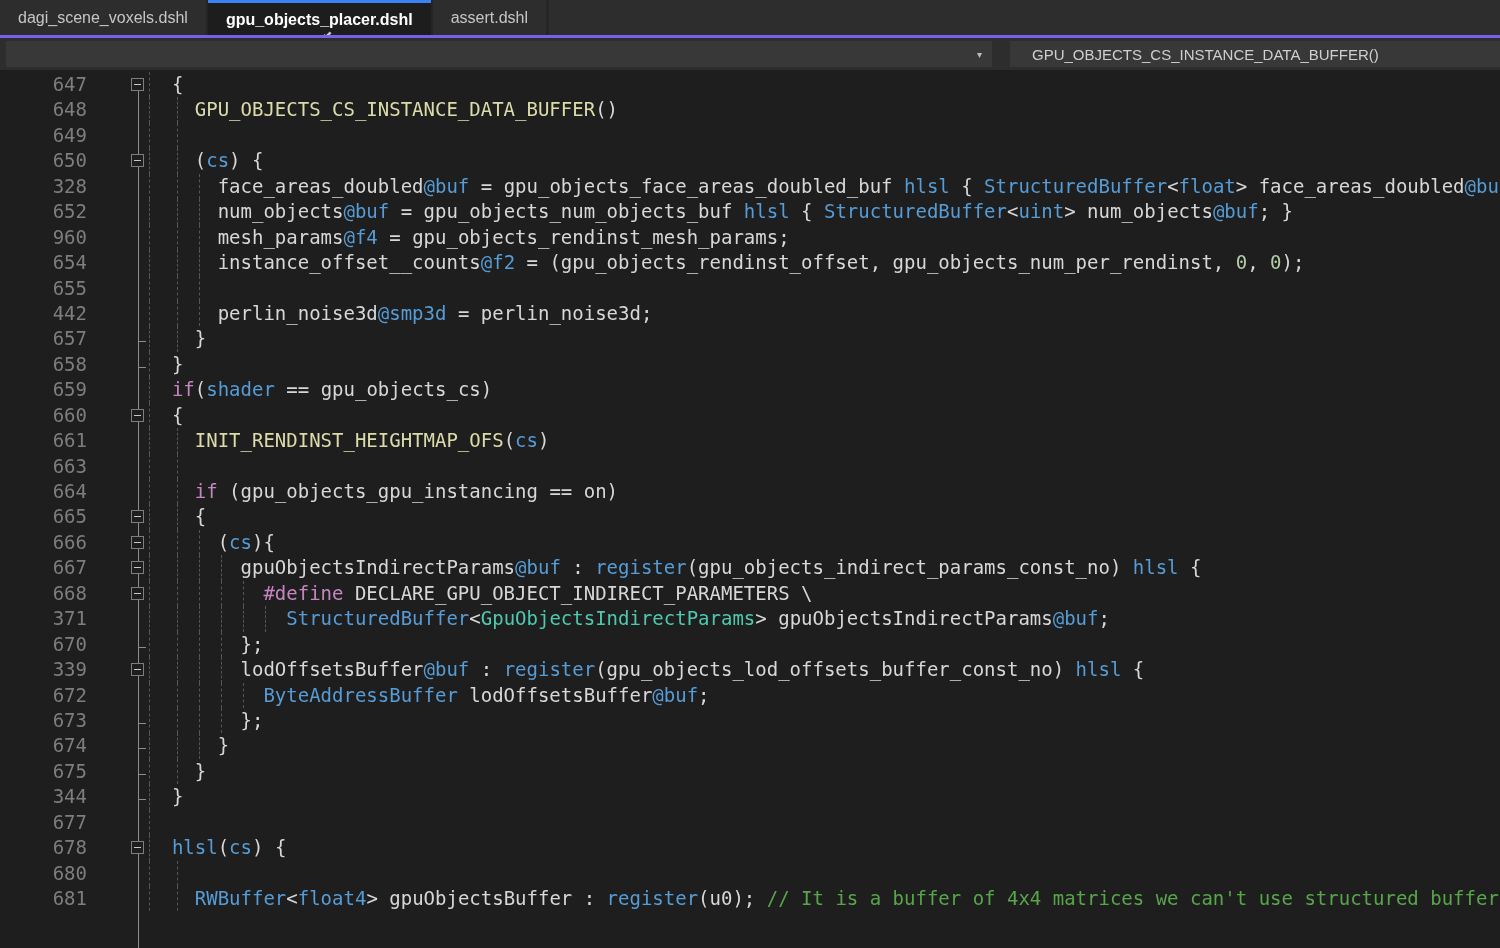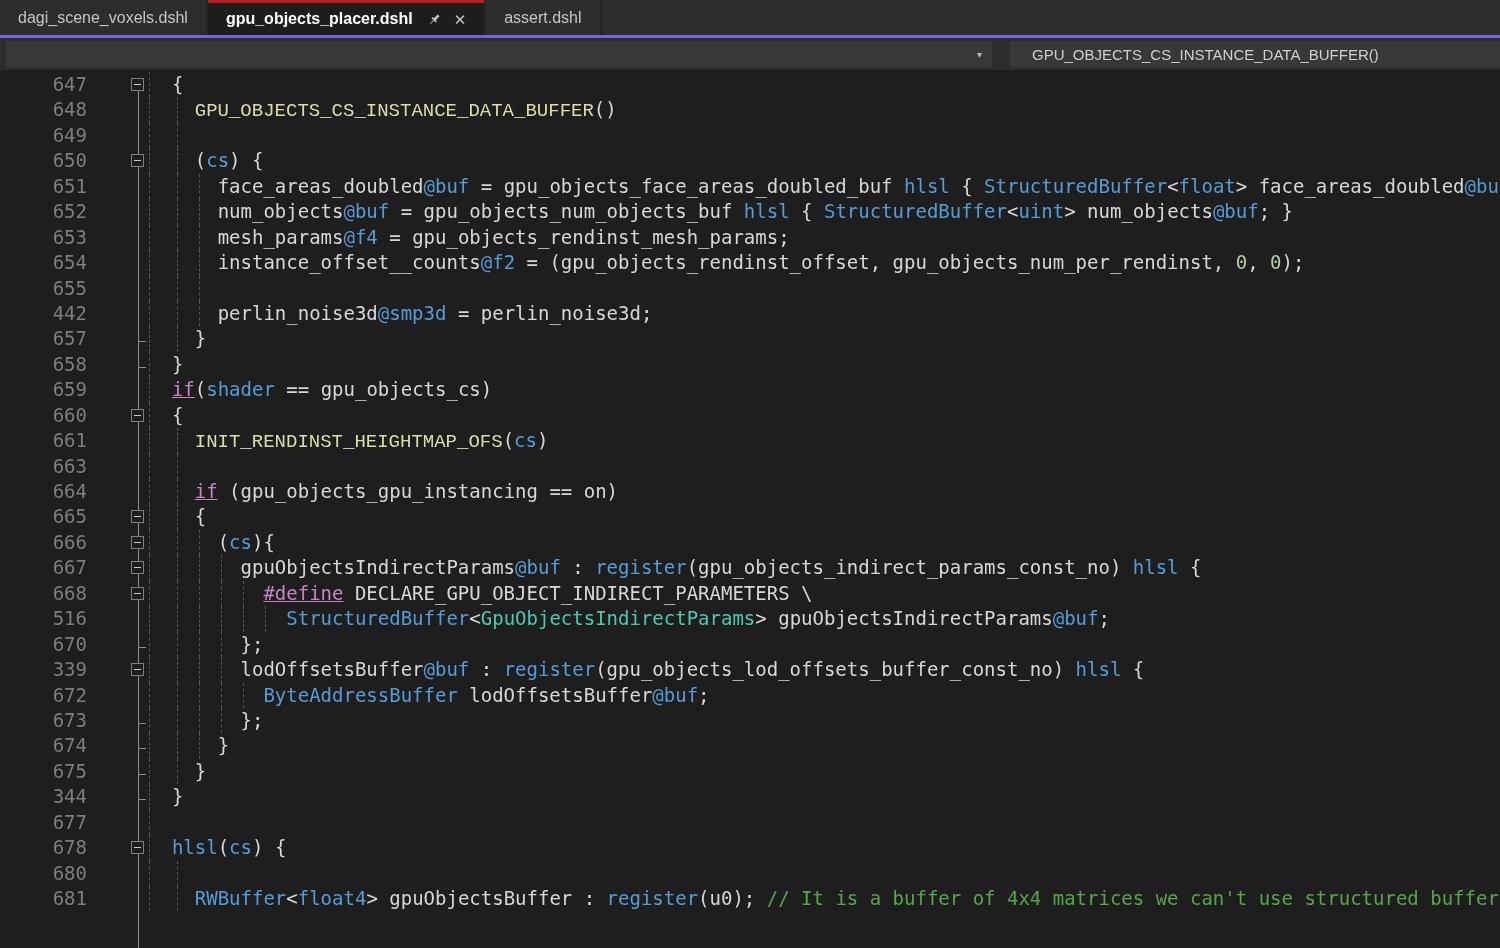--- a/index.html
+++ b/index.html
@@ -4,22 +4,22 @@
 <style>
   html,body{margin:0;padding:0;background:#1E1E1E;}
   .window{position:relative;width:1500px;height:948px;overflow:hidden;background:#7f1d1d;
           font-family:"Liberation Sans", sans-serif;}
   
   .tabbar{position:absolute;left:0;top:0;width:1500px;height:35px;background:#252526;
           display:flex;align-items:stretch;}
   .tabbar-fill{flex:1;background:#2D2D2D;margin-left:1px;}
   .tab{display:flex;align-items:center;background:#2D2D2D;color:#C6C6C6;font-size:16px;
        padding:0 18px;margin-right:2px;cursor:default;position:relative;box-sizing:border-box;}
-  .tab.active{background:#1D1D1D;color:#FFFFFF;font-weight:bold;border-top:3px solid #b91c1c;
-              padding-top:0;}
+  .tab.active{background:#1D1D1D;color:#FFFFFF;font-weight:bold;border-top:3px solid #3b82f6;
+              padding-top:8px;flex-direction:column;}
   .tab .pin{margin-left:14px;display:flex;align-items:center;}
   .tab .close{margin-left:12px;color:#C5C5C5;font-size:15px;font-weight:normal;line-height:15px;}
   
   .accent-rule{position:absolute;left:0;top:35px;width:1500px;height:3px;background:#7463E6;}
   
   .navbar{position:absolute;left:0;top:38px;width:1500px;height:32px;background:#2D2D2D;}
   .dd{position:absolute;top:3px;height:26px;background:#383838;display:flex;align-items:center;}
   .dd.scope{left:6px;width:986px;justify-content:flex-end;}
   .dd.scope .arrow{color:#BBBBBB;font-size:10px;margin-right:10px;}
   .dd.member{left:1010px;width:490px;}
@@ -34,22 +34,22 @@
   .fm{width:62px;flex:none;position:relative;}
   .foldbox{position:absolute;left:44px;top:6px;width:13px;height:13px;box-sizing:border-box;
            border:1px solid #7E7E7E;background:#1E1E1E;z-index:2;}
   .foldbox .minus{position:absolute;left:2px;top:5px;width:7px;height:1px;background:#C8C8C8;}
   .tick{position:absolute;left:51px;top:15px;width:8px;height:1px;background:#8C8C8C;}
   .codecell{flex:1;position:relative;white-space:pre;overflow:hidden;}
   .guide{position:absolute;top:0;bottom:0;width:0;border-left:1px dashed #555555;}
   .codetext{position:relative;}
   .tk-p{color:#D7D7D7;}
   .tk-k{color:#569CD6;}
-  .tk-m{color:#DCDCAA;font-family:Liberation Mono, monospace;}
-  .tk-c{color:#C586C0;text-decoration:underline;}
+  .tk-m{color:#DCDCAA;}
+  .tk-c{color:#C586C0;}
   .tk-t{color:#4EC9B0;}
   .tk-s{color:#CE9178;}
   .tk-n{color:#B5CEA8;}
   .tk-g{color:#57A64A;}
 </style>
 </head>
 <body>
 
 <div class="window">
 
@@ -112,31 +112,31 @@
         <div class="line">
           <div class="lnum">650</div>
           <div class="fm">
             <div class="foldbox">
               <div class="minus"></div>
             </div>
           </div>
           <div class="codecell"><div class="guide" style="left: 0px;"></div><div class="guide" style="left: 28px;"></div><span class="codetext"><span>    </span><span class="tk-p">(</span><span class="tk-k">cs</span><span class="tk-p">) {</span></span></div>
         </div>
         <div class="line">
-          <div class="lnum">651</div>
+          <div class="lnum">328</div>
           <div class="fm"></div>
           <div class="codecell"><div class="guide" style="left: 0px;"></div><div class="guide" style="left: 28px;"></div><div class="guide" style="left: 50px;"></div><span class="codetext"><span>      </span><span class="tk-p">face_areas_doubled</span><span class="tk-k">@buf</span><span class="tk-p"> = gpu_objects_face_areas_doubled_buf </span><span class="tk-k">hlsl</span><span class="tk-p"> { </span><span class="tk-k">StructuredBuffer</span><span class="tk-p">&lt;</span><span class="tk-k">float</span><span class="tk-p">&gt; face_areas_doubled</span><span class="tk-k">@buf</span></span></div>
         </div>
         <div class="line">
           <div class="lnum">652</div>
           <div class="fm"></div>
           <div class="codecell"><div class="guide" style="left: 0px;"></div><div class="guide" style="left: 28px;"></div><div class="guide" style="left: 50px;"></div><span class="codetext"><span>      </span><span class="tk-p">num_objects</span><span class="tk-k">@buf</span><span class="tk-p"> = gpu_objects_num_objects_buf </span><span class="tk-k">hlsl</span><span class="tk-p"> { </span><span class="tk-k">StructuredBuffer</span><span class="tk-p">&lt;</span><span class="tk-k">uint</span><span class="tk-p">&gt; num_objects</span><span class="tk-k">@buf</span><span class="tk-p">; }</span></span></div>
         </div>
         <div class="line">
-          <div class="lnum">653</div>
+          <div class="lnum">960</div>
           <div class="fm"></div>
           <div class="codecell"><div class="guide" style="left: 0px;"></div><div class="guide" style="left: 28px;"></div><div class="guide" style="left: 50px;"></div><span class="codetext"><span>      </span><span class="tk-p">mesh_params</span><span class="tk-k">@f4</span><span class="tk-p"> = gpu_objects_rendinst_mesh_params;</span></span></div>
         </div>
         <div class="line">
           <div class="lnum">654</div>
           <div class="fm"></div>
           <div class="codecell"><div class="guide" style="left: 0px;"></div><div class="guide" style="left: 28px;"></div><div class="guide" style="left: 50px;"></div><span class="codetext"><span>      </span><span class="tk-p">instance_offset__counts</span><span class="tk-k">@f2</span><span class="tk-p"> = (gpu_objects_rendinst_offset, gpu_objects_num_per_rendinst, </span><span class="tk-n">0</span><span class="tk-p">, </span><span class="tk-n">0</span><span class="tk-p">);</span></span></div>
         </div>
         <div class="line">
           <div class="lnum">655</div>
@@ -221,21 +221,21 @@
         <div class="line">
           <div class="lnum">668</div>
           <div class="fm">
             <div class="foldbox">
               <div class="minus"></div>
             </div>
           </div>
           <div class="codecell"><div class="guide" style="left: 0px;"></div><div class="guide" style="left: 28px;"></div><div class="guide" style="left: 50px;"></div><div class="guide" style="left: 72px;"></div><div class="guide" style="left: 94px;"></div><span class="codetext"><span>          </span><span class="tk-c">#define</span><span class="tk-p"> DECLARE_GPU_OBJECT_INDIRECT_PARAMETERS \</span></span></div>
         </div>
         <div class="line">
-          <div class="lnum">516</div>
+          <div class="lnum">371</div>
           <div class="fm"></div>
           <div class="codecell"><div class="guide" style="left: 0px;"></div><div class="guide" style="left: 28px;"></div><div class="guide" style="left: 50px;"></div><div class="guide" style="left: 72px;"></div><div class="guide" style="left: 94px;"></div><div class="guide" style="left: 116px;"></div><span class="codetext"><span>            </span><span class="tk-k">StructuredBuffer</span><span class="tk-p">&lt;</span><span class="tk-t">GpuObjectsIndirectParams</span><span class="tk-p">&gt; gpuObjectsIndirectParams</span><span class="tk-k">@buf</span><span class="tk-p">;</span></span></div>
         </div>
         <div class="line">
           <div class="lnum">670</div>
           <div class="fm">
             <div class="tick"></div>
           </div>
           <div class="codecell"><div class="guide" style="left: 0px;"></div><div class="guide" style="left: 28px;"></div><div class="guide" style="left: 50px;"></div><div class="guide" style="left: 72px;"></div><span class="codetext"><span>        </span><span class="tk-p">};</span></span></div>
         </div>

